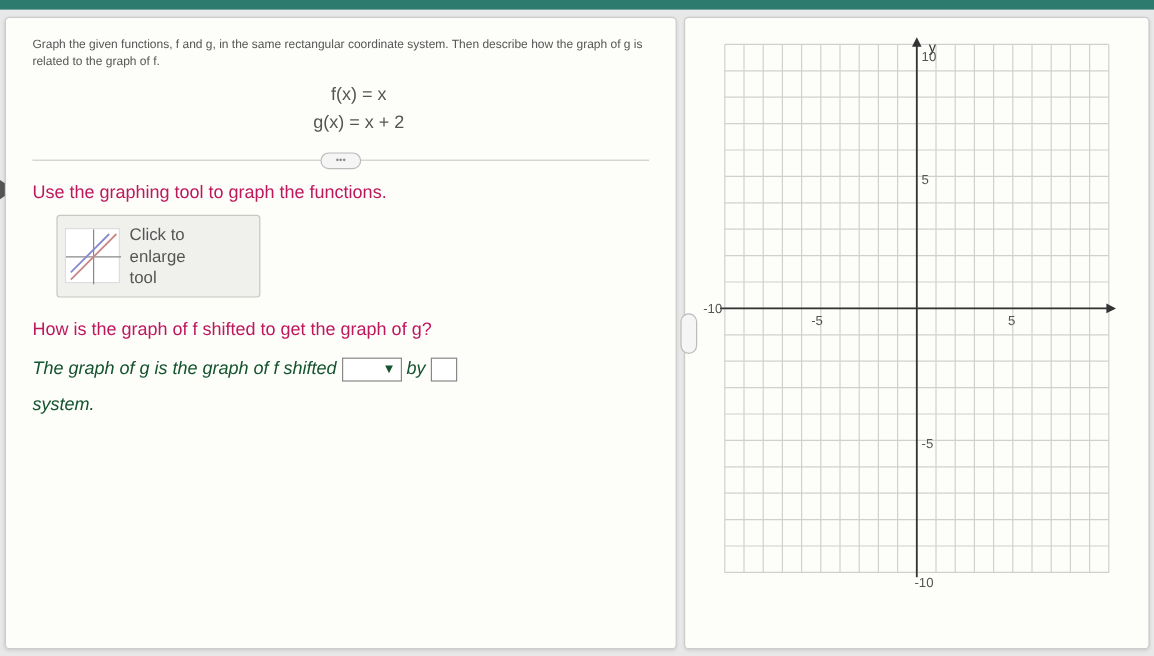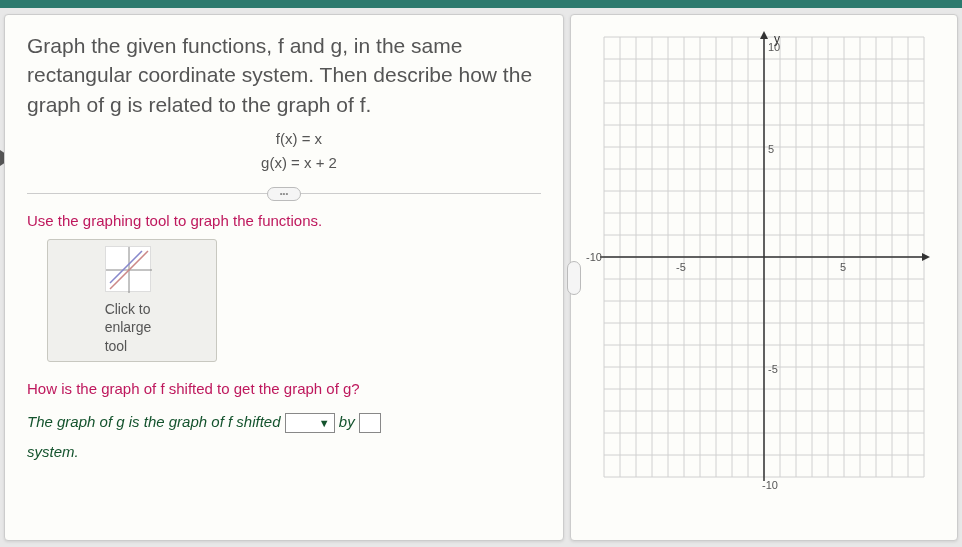--- a/index.html
+++ b/index.html
@@ -37,21 +37,21 @@
       border: 1px solid #ccc;
       border-radius: 4px;
       padding: 12px;
       box-shadow: 0 1px 3px rgba(0,0,0,0.1);
       display: flex;
       justify-content: center;
       align-items: flex-start;
       position: relative;
     }
     .question-text {
-      font-size: 21px;
+      font-size: 10px;
       line-height: 1.4;
       color: #555;
     }
     .equations {
       margin: 8px 0 8px 30px;
       font-size: 15px;
       color: #555;
       line-height: 1.6;
       text-align: center;
     }
@@ -85,21 +85,20 @@
       display: flex;
       align-items: center;
       gap: 8px;
       background: #f0f0ed;
       border: 1px solid #c8c8c0;
       border-radius: 3px;
       padding: 6px 14px 6px 6px;
       width: 170px;
       margin: 6px 0 18px 20px;
       cursor: pointer;
-      flex-direction: column;
     }
     .graph-tool-icon {
       width: 46px;
       height: 46px;
       background: #fff;
       border: 1px solid #ddd;
       position: relative;
     }
     .graph-tool-label {
       font-size: 14px;

